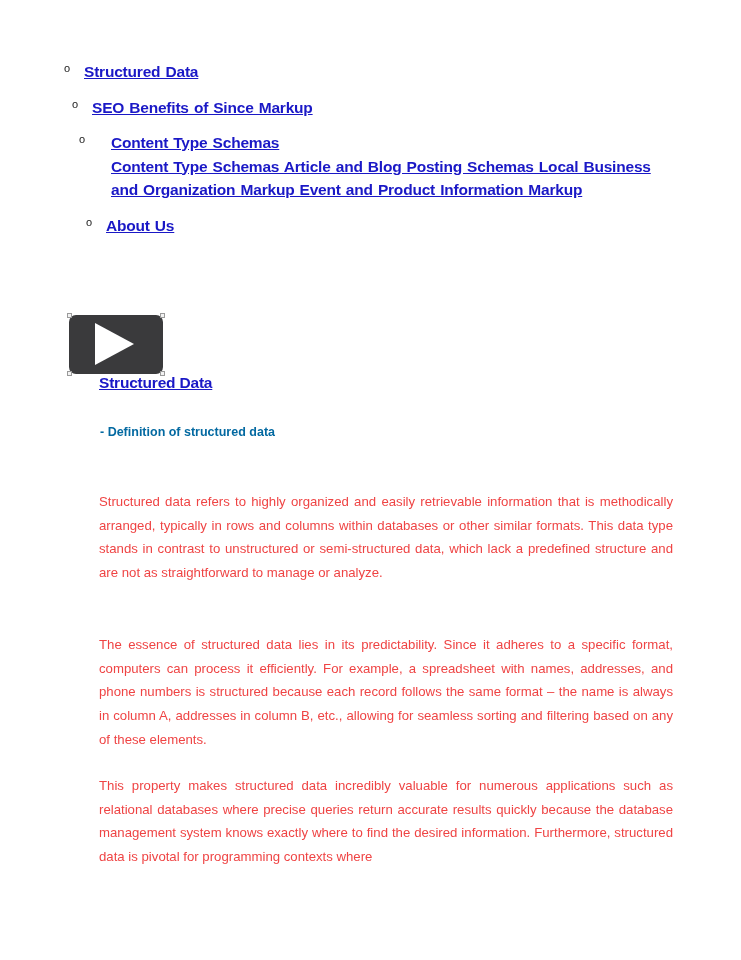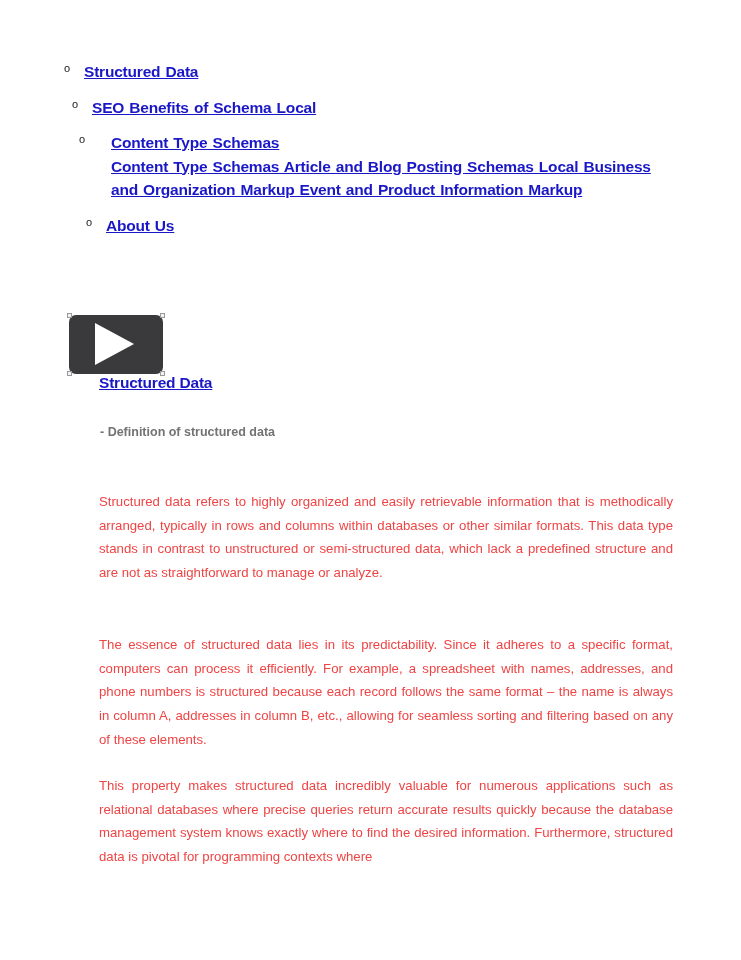--- a/index.html
+++ b/index.html
@@ -133,21 +133,21 @@
     font-family: "Liberation Sans", sans-serif;
     cursor: pointer;
   }
 
   .definition-line {
     position: absolute;
     left: 100px;
     top: 425px;
     font-size: 12.5px;
     font-weight: bold;
-    color: #737373;
+    color: #0369a1;
     letter-spacing: 0px;
     font-family: "Liberation Sans", sans-serif;
   }
 
   
   .body-text {
     position: absolute;
     left: 99px;
     width: 574px;
     font-size: 13.2px;
@@ -170,21 +170,21 @@
     <div class="toc-item item1">
       <span class="bullet">o</span>
       <span class="links">
         <span class="toc-link title">Structured Data</span>
       </span>
     </div>
 
     <div class="toc-item item2">
       <span class="bullet">o</span>
       <span class="links">
-        <span class="toc-link title">SEO Benefits of Schema Local</span>
+        <span class="toc-link title">SEO Benefits of Since Markup</span>
       </span>
     </div>
 
     <div class="toc-item item3">
       <span class="bullet">o</span>
       <span class="links">
         <span class="toc-link title">Content Type Schemas</span>
         <span class="toc-link sub">Content Type Schemas Article and Blog Posting Schemas Local Business and Organization Markup Event and Product Information Markup</span>
       </span>
     </div>

